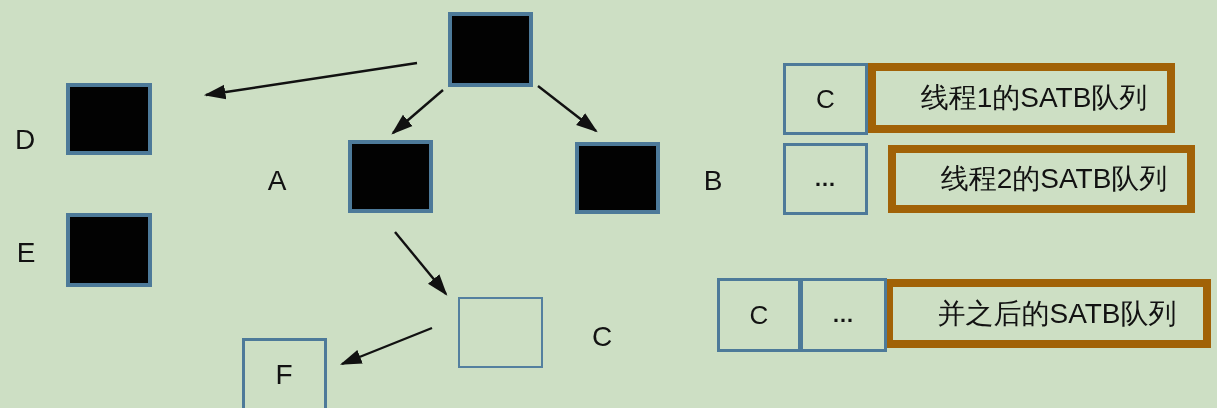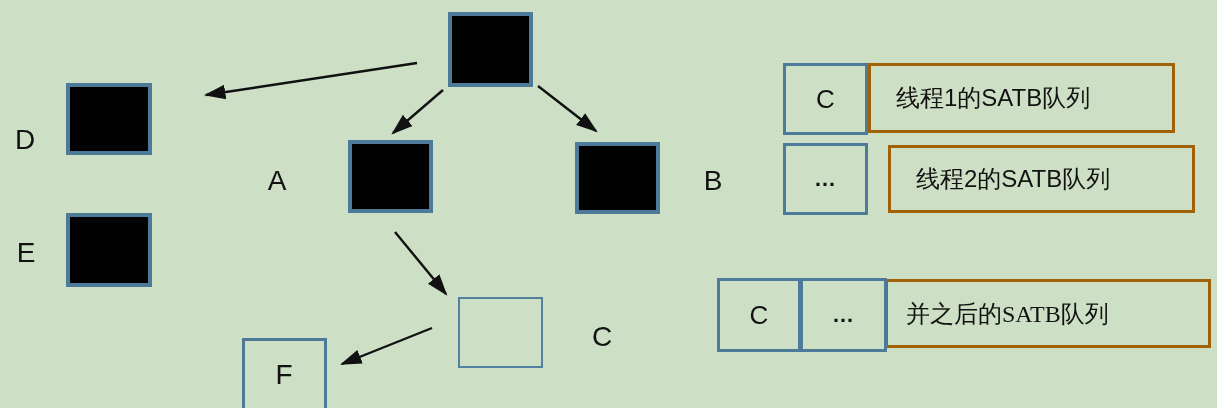--- a/index.html
+++ b/index.html
@@ -40,30 +40,31 @@
     display: flex;
     align-items: center;
     justify-content: center;
     font-size: 26px;
     color: #121212;
   }
   .qcell .dots { font-weight: bold; font-size: 22px; letter-spacing: 1px; }
   .qbox {
     position: absolute;
     box-sizing: border-box;
-    border: 3px solid #a16207;
+    border: 8px solid #a16207;
     display: flex;
     align-items: center;
-    font-size: 24px;
+    font-size: 28px;
     color: #121212;
     white-space: nowrap;
     overflow: hidden;
+    justify-content: center;
   }
   .qbox.pad { padding-left: 25px; }
-  .qbox.tight { padding-left: 18px; font-family: Liberation Serif, serif; }
+  .qbox.tight { padding-left: 18px; }
 </style>
 </head>
 <body>
 
 <div class="canvas">
 
   <svg class="arrows" viewBox="0 0 1217 408" xmlns="http://www.w3.org/2000/svg">
     <defs>
       <marker id="ah" viewBox="0 0 10 8" refX="9" refY="4" markerWidth="9" markerHeight="8" orient="auto">
         <path d="M0,0.6 L10,4 L0,7.4 Z" fill="#111111"></path>

